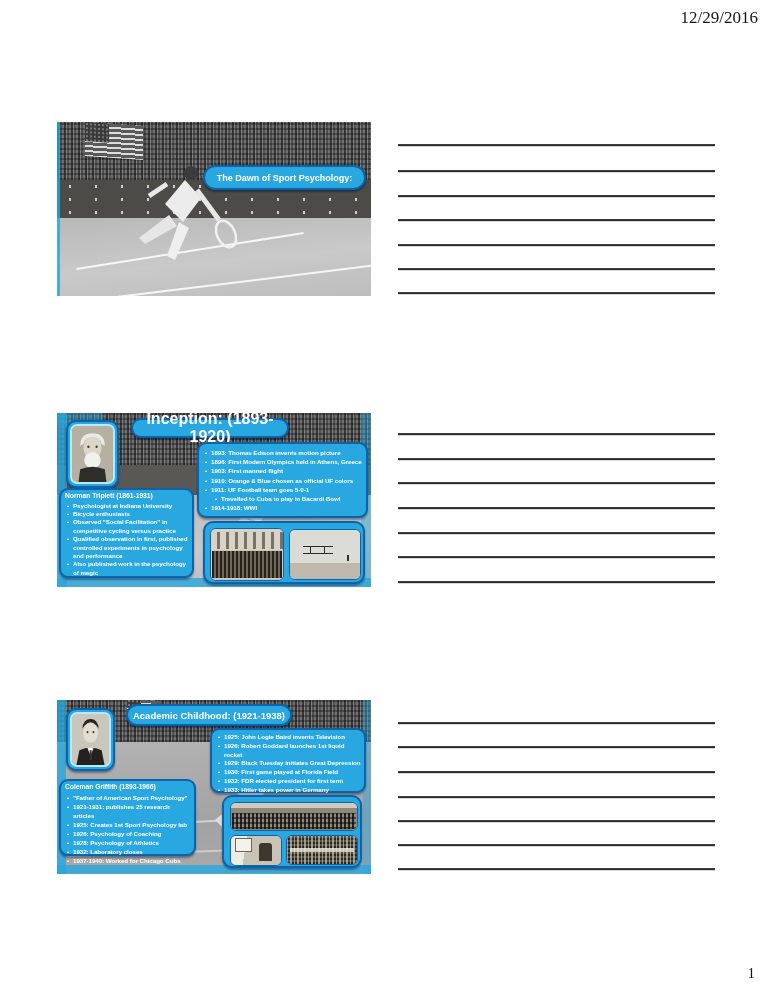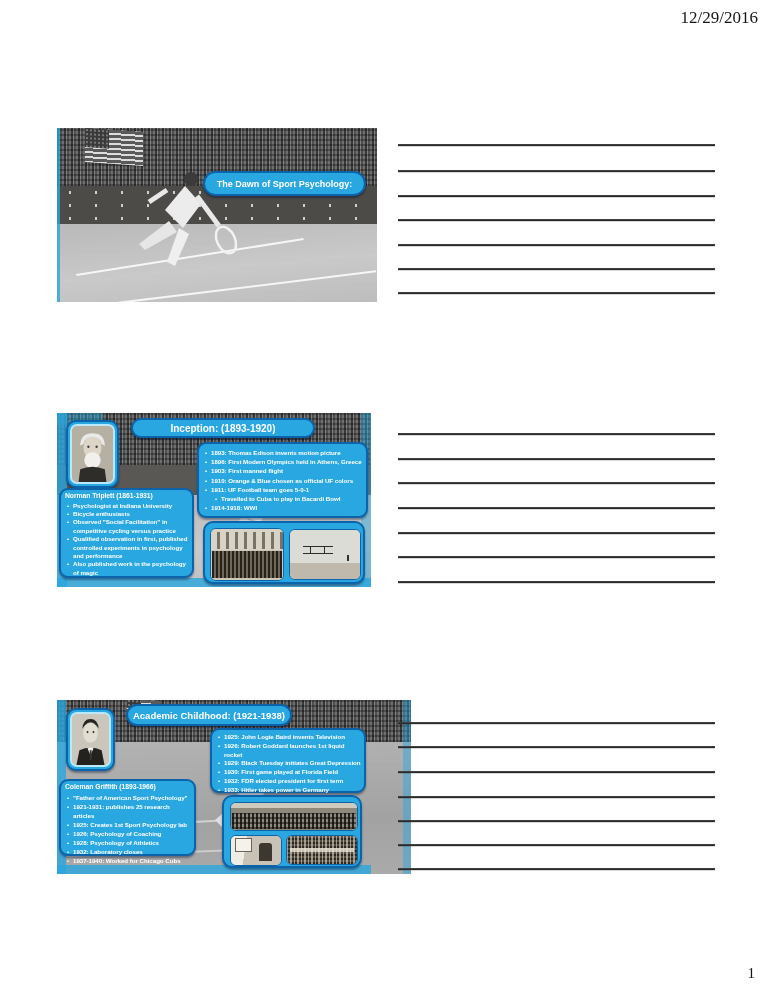--- a/index.html
+++ b/index.html
@@ -6,21 +6,21 @@
   .page{position:relative;width:768px;height:994px;background:#ffffff;overflow:hidden;
         font-family:"Liberation Sans",sans-serif;}
   .hdr-date{position:absolute;top:8px;right:10px;font-family:"Liberation Serif",serif;
         font-size:17px;color:#151515;}
   .pg-num{position:absolute;bottom:12px;right:13px;font-family:"Liberation Serif",serif;
         font-size:15px;color:#151515;}
 
   
   .slide{position:absolute;left:57px;width:314px;height:174px;overflow:hidden;
          background:#9a9a9a;}
-  .slide1{top:128px;padding-left:6px;} .slide2{top:413px;} .slide3{top:700px;padding-left:40px;}
+  .slide1{top:122px;} .slide2{top:413px;} .slide3{top:700px;}
 
   
   .bg-crowd{position:absolute;left:0;right:0;top:0;background:#6f6f6f;
     background-image:
       repeating-linear-gradient(90deg, rgba(10,10,10,.55) 0 2px, rgba(255,255,255,.14) 2px 3px,
         rgba(0,0,0,.28) 3px 5px, transparent 5px 7px),
       repeating-linear-gradient(0deg, rgba(0,0,0,.30) 0 2px, transparent 2px 5px);}
   .bg-wall{position:absolute;left:0;right:0;background:#4d4b48;
     background-image:radial-gradient(circle 1.3px at 50% 50%, #cfcfcf 0 1.2px, transparent 1.4px);
     background-size:26px 13px;}
@@ -127,21 +127,21 @@
     <svg class="player-svg" style="left:120px;top:40px;" width="150" height="120" viewBox="0 0 150 120">
       <circle cx="80" cy="16" r="8" fill="#4a4a4a"></circle>
       <path d="M70,24 L58,60 L84,70 L94,34 Z" fill="#e9e9e9"></path>
       <path d="M66,62 L40,100 L52,106 L80,74 Z" fill="#e2e2e2"></path>
     </svg>
     <div class="tint" style="left:0;top:0;width:10px;height:174px;"></div>
     <div class="tint soft" style="right:0;top:0;width:10px;height:174px;"></div>
     <div class="tint" style="left:0;bottom:0;width:314px;height:9px;"></div>
     <div class="tint soft" style="left:0;top:0;width:46px;height:12px;"></div>
 
-    <div class="bubble" style="left:74px;top:5px;width:184px;height:20px;font-size:10px;">
+    <div class="bubble" style="left:74px;top:5px;width:158px;height:20px;font-size:16px;">
       <span>Inception: (1893-1920)</span>
     </div>
 
     <div class="portrait" style="left:9px;top:7px;width:53px;height:68px;">
       <div class="ph">
         <svg viewBox="0 0 50 62" preserveAspectRatio="none">
           <rect width="50" height="62" fill="#b6b0a2"></rect>
           <ellipse cx="25" cy="24" rx="11" ry="13" fill="#ddd6c8"></ellipse>
           <path d="M10,22 Q10,8 25,8 Q40,8 40,22 L36,20 Q34,12 25,12 Q16,12 14,20 Z" fill="#e9e9e9"></path>
           <ellipse cx="25" cy="38" rx="10" ry="9" fill="#f2f0ec"></ellipse>

